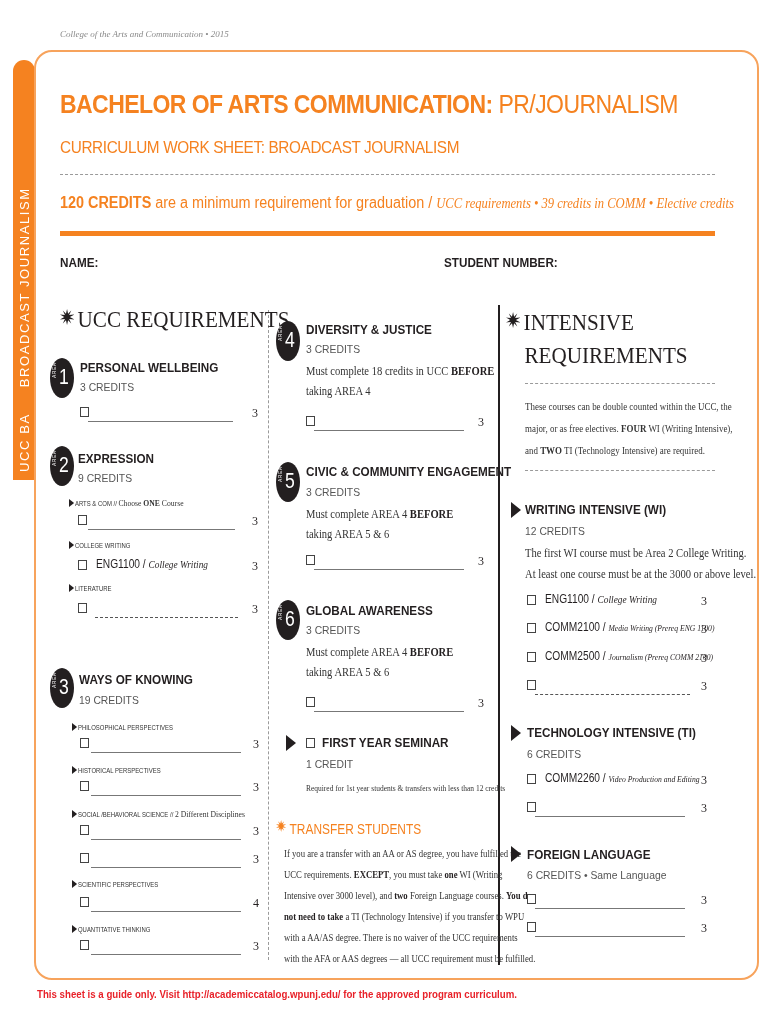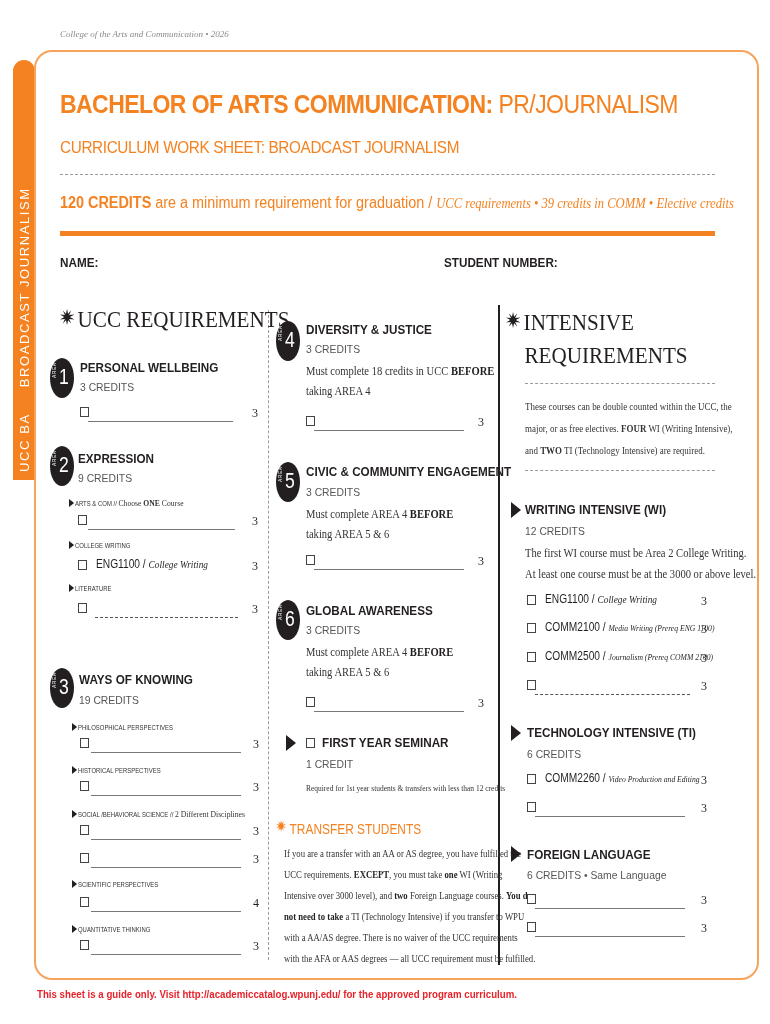--- a/index.html
+++ b/index.html
@@ -64,21 +64,21 @@
   .intensive-text { position: absolute; left: 525px; top: 396px; font-family: "Liberation Serif", serif; font-size: 10.5px; line-height: 22px; color: #333; transform: scaleX(0.85); transform-origin: left; }
   .intensive-text div { white-space: nowrap; }
   .dash-r1 { position: absolute; left: 525px; top: 383px; width: 190px; border-top: 1px dashed #9a9a9a; }
   .dash-r2 { position: absolute; left: 525px; top: 470px; width: 190px; border-top: 1px dashed #9a9a9a; }
 
   .footer { position: absolute; left: 37px; top: 988px; color: #e8222a; font-weight: bold; font-size: 11px; white-space: nowrap; transform: scaleX(0.88); transform-origin: left; }
 </style>
 </head>
 <body>
 
-<div class="college">College of the Arts and Communication • 2026</div>
+<div class="college">College of the Arts and Communication • 2015</div>
 
 <div class="side-tab">
   <div class="vtext"><span>UCC BA</span><span class="gap"></span><span>BROADCAST JOURNALISM</span></div>
 </div>
 
 <div class="frame"></div>
 
 <div class="title"><span>BACHELOR OF ARTS COMMUNICATION:</span><span class="light"> PR/JOURNALISM</span></div>
 <div class="subtitle">CURRICULUM WORK SHEET: BROADCAST JOURNALISM</div>
 <div class="dash1"></div>

